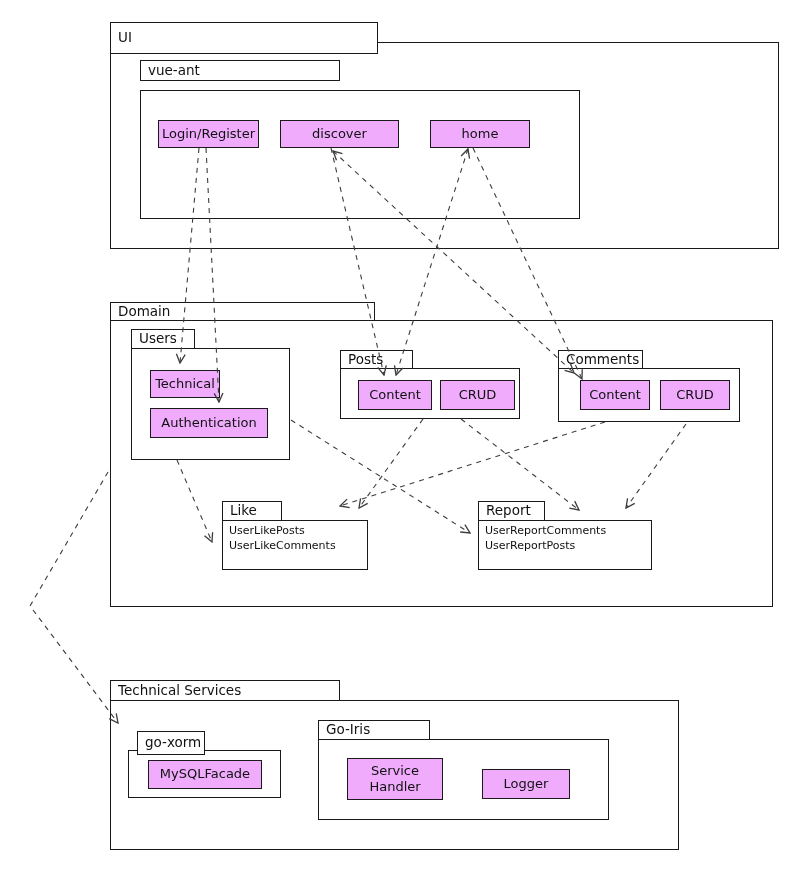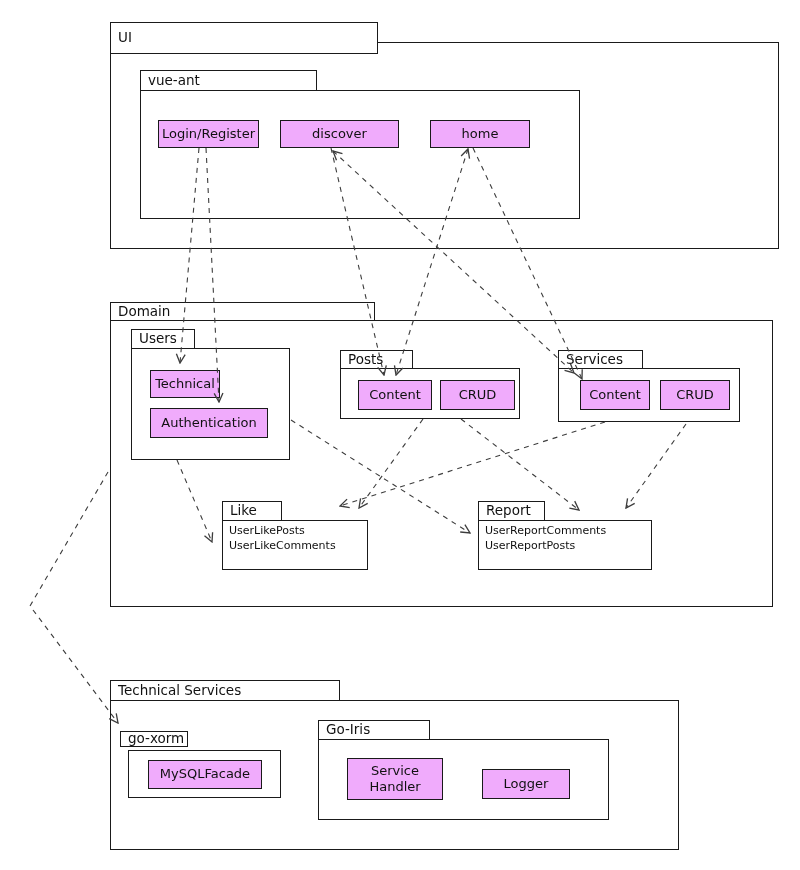--- a/index.html
+++ b/index.html
@@ -31,60 +31,60 @@
   .edge{fill:none;stroke:#3d3d3d;stroke-width:1.1;stroke-dasharray:5,5;}
 </style>
 </head>
 <body>
 
 <div id="canvas">
 
   <div class="pkg-tab" style="left:110px;top:22px;width:268px;height:32px">UI</div>
   <div class="pkg-body" style="left:110px;top:42px;width:669px;height:207px"></div>
 
-  <div class="pkg-tab" style="left:140px;top:70px;width:177px;height:21px">vue-ant</div>
+  <div class="pkg-tab" style="left:140px;top:60px;width:200px;height:21px">vue-ant</div>
   <div class="pkg-body" style="left:140px;top:90px;width:440px;height:129px"></div>
   <div class="box" style="left:158px;top:120px;width:101px;height:28px">Login/Register</div>
   <div class="box" style="left:280px;top:120px;width:119px;height:28px">discover</div>
   <div class="box" style="left:430px;top:120px;width:100px;height:28px">home</div>
 
   <div class="pkg-tab" style="left:110px;top:302px;width:265px;height:19px">Domain</div>
   <div class="pkg-body" style="left:110px;top:320px;width:663px;height:287px"></div>
 
   <div class="pkg-tab" style="left:131px;top:329px;width:64px;height:20px">Users</div>
   <div class="pkg-body" style="left:131px;top:348px;width:159px;height:112px"></div>
   <div class="box" style="left:150px;top:370px;width:70px;height:28px">Technical</div>
   <div class="box" style="left:150px;top:408px;width:118px;height:30px">Authentication</div>
 
   <div class="pkg-tab" style="left:340px;top:350px;width:73px;height:19px">Posts</div>
   <div class="pkg-body" style="left:340px;top:368px;width:180px;height:51px"></div>
   <div class="box" style="left:358px;top:380px;width:74px;height:30px">Content</div>
   <div class="box" style="left:440px;top:380px;width:75px;height:30px">CRUD</div>
 
-  <div class="pkg-tab" style="left:558px;top:350px;width:85px;height:19px">Services</div>
+  <div class="pkg-tab" style="left:558px;top:350px;width:85px;height:19px">Comments</div>
   <div class="pkg-body" style="left:558px;top:368px;width:182px;height:54px"></div>
   <div class="box" style="left:580px;top:380px;width:70px;height:30px">Content</div>
   <div class="box" style="left:660px;top:380px;width:70px;height:30px">CRUD</div>
 
   <div class="pkg-tab" style="left:222px;top:501px;width:60px;height:20px">Like</div>
   <div class="txtbody" style="left:222px;top:520px;width:146px;height:50px">
     <div>UserLikePosts</div>
     <div>UserLikeComments</div>
   </div>
 
   <div class="pkg-tab" style="left:478px;top:501px;width:67px;height:20px">Report</div>
   <div class="txtbody" style="left:478px;top:520px;width:174px;height:50px">
     <div>UserReportComments</div>
     <div>UserReportPosts</div>
   </div>
 
   <div class="pkg-tab" style="left:110px;top:680px;width:230px;height:21px">Technical Services</div>
   <div class="pkg-body" style="left:110px;top:700px;width:569px;height:150px"></div>
 
-  <div class="pkg-tab" style="left:120px;top:731px;width:68px;height:16px">go-xorm</div>
+  <div class="pkg-tab" style="left:137px;top:731px;width:68px;height:24px">go-xorm</div>
   <div class="pkg-body" style="left:128px;top:750px;width:153px;height:48px"></div>
   <div class="box" style="left:148px;top:760px;width:114px;height:29px">MySQLFacade</div>
 
   <div class="pkg-tab" style="left:318px;top:720px;width:112px;height:20px">Go-Iris</div>
   <div class="pkg-body" style="left:318px;top:739px;width:291px;height:81px"></div>
   <div class="box" style="left:347px;top:758px;width:96px;height:42px">Service Handler</div>
   <div class="box" style="left:482px;top:769px;width:88px;height:30px">Logger</div>
 
   <svg id="edges-svg" width="800" height="870">
     <defs>

